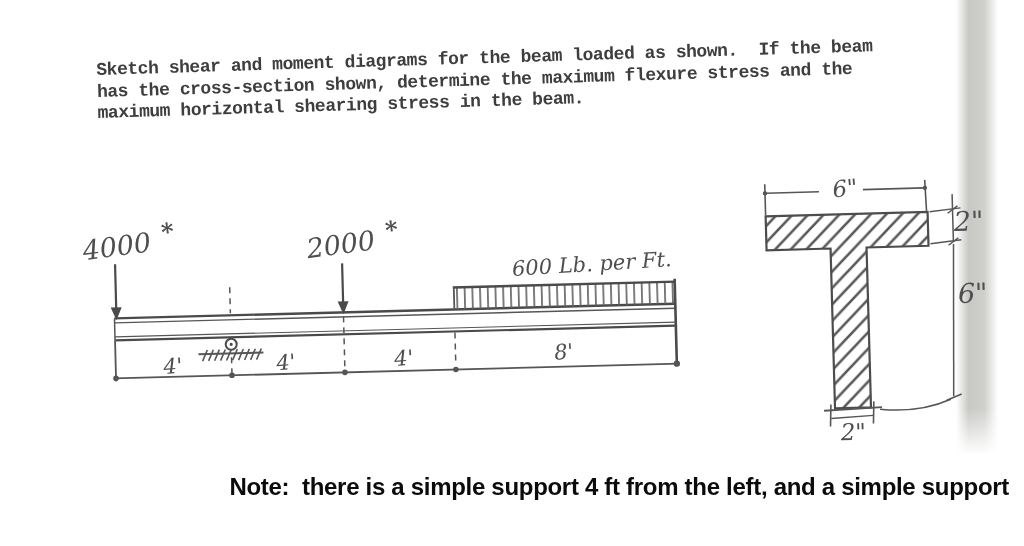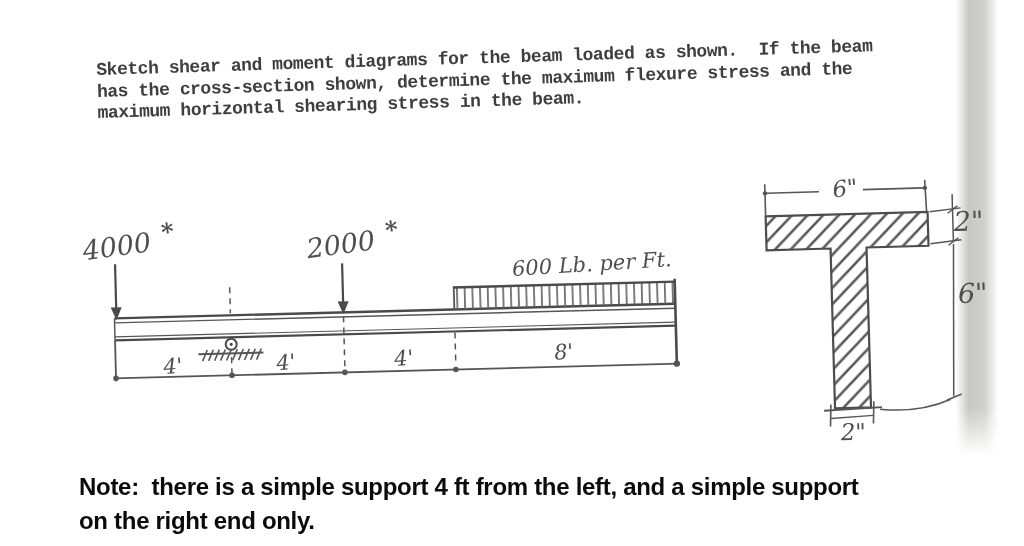--- a/index.html
+++ b/index.html
@@ -17,21 +17,21 @@
   .problem{position:absolute;left:96px;top:60px;width:880px;
     transform:rotate(-1.75deg);transform-origin:0 0;
     font-family:"Liberation Mono","DejaVu Sans Mono",monospace;
     font-weight:700;font-size:18px;line-height:21.5px;letter-spacing:-0.45px;
     color:#3e3e3e;}
   .problem .tline{white-space:pre;}
 
   
   .note{position:absolute;left:79px;top:470px;width:930px;
     font-family:"Liberation Sans",sans-serif;font-weight:bold;
-    font-size:24px;line-height:33.5px;letter-spacing:-0.3px;color:#0b0b0b;}
+    font-size:24px;line-height:33.5px;letter-spacing:-0.3px;color:#0b0b0b;text-align:right;}
   .note .nline{white-space:pre-wrap;}
 
   svg.sketch{position:absolute;left:0;top:0;width:1024px;height:546px;}
 
   .hw{font-family:"DejaVu Serif",serif;font-style:italic;fill:#4e4e4e;}
   .pencil{stroke:#565656;fill:none;}
   .pencil-dark{stroke:#4a4a4a;fill:none;}
 </style>
 </head>
 <body>
@@ -150,14 +150,13 @@
       <path class="pencil" stroke-width="1.8" d="M821 410 L879 408"></path>
       <path class="pencil" stroke-width="1.6" d="M828 404 L827 426 M871 402 L870 424"></path>
       <path class="pencil" stroke-width="1.4" d="M828 418 L870 416"></path>
       <text class="hw" font-size="23" x="837" y="440">2"</text>
     </g>
   </g>
 </svg>
 
 <div class="note">
   <div class="nline">Note:  there is a simple support 4 ft from the left, and a simple support</div>
-  <div class="nline">on the right end only.</div>
 </div>
 
 </body></html>

